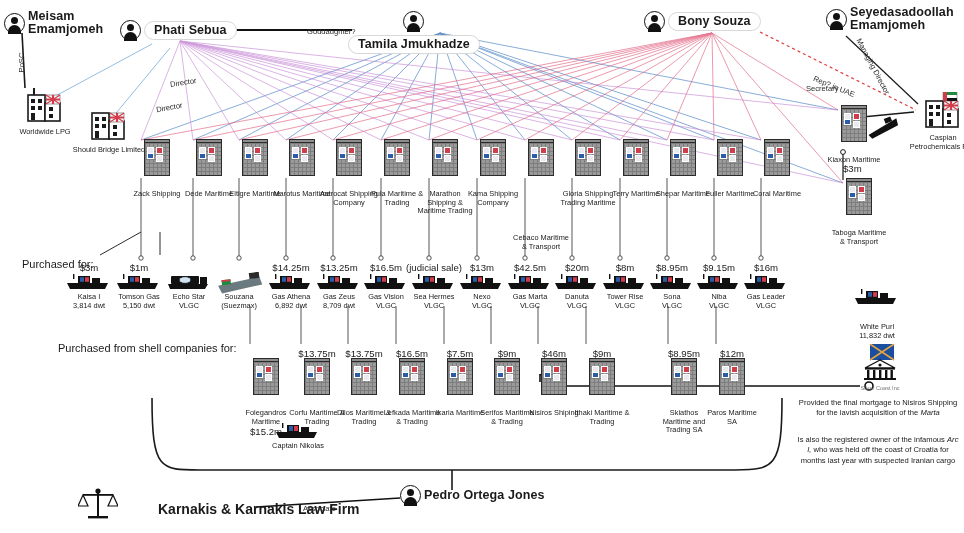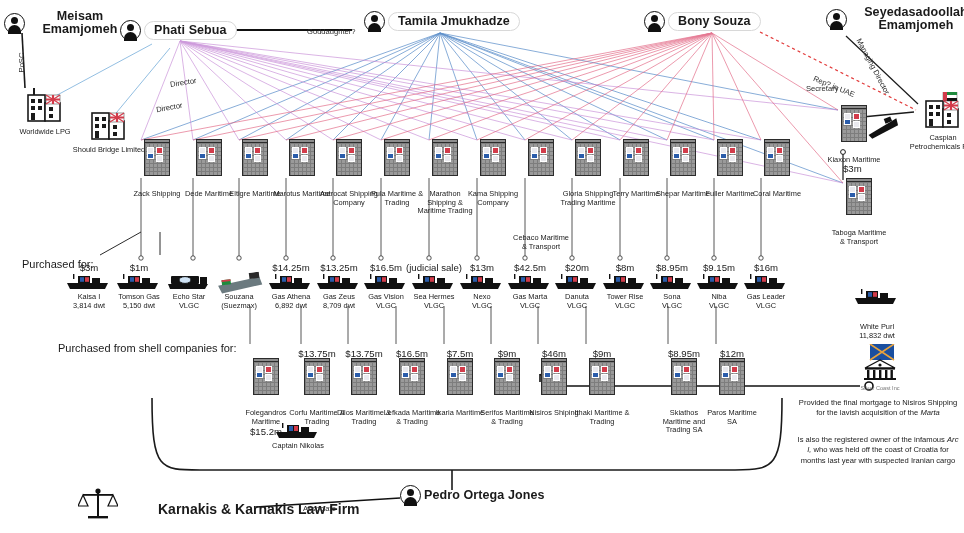--- a/index.html
+++ b/index.html
@@ -12,21 +12,21 @@
   
   .person{position:absolute;display:flex;align-items:center;gap:3px;white-space:nowrap;}
   .person .pic{width:19px;height:19px;border-radius:50%;background:#fff;
        border:1.6px solid #111;position:relative;flex:none;}
   .person .pic::before{content:"";position:absolute;left:50%;top:3px;width:7px;height:7px;
        margin-left:-3.5px;border-radius:50%;background:#111;}
   .person .pic::after{content:"";position:absolute;left:50%;top:11px;width:13px;height:9px;
        margin-left:-6.5px;border-radius:6.5px 6.5px 0 0;background:#111;}
   .person .nm{font-weight:bold;font-size:12.5px;line-height:1.05;letter-spacing:.1px;}
   .person.pill .nm{border:1px solid #d8d8d8;border-radius:11px;padding:2px 9px;background:#fff;}
-  .person .nm.two{white-space:normal;text-align:center;}
+  .person .nm.two{white-space:normal;text-align:left;}
 
   
   .bldg{position:absolute;display:flex;flex-direction:column;align-items:center;}
   .bgfx{position:relative;width:26px;height:34px;background:#9a9a9a;
         border:1.3px solid #2b2b2b;box-sizing:border-box;
         background-image:linear-gradient(#7d7d7d 1px,transparent 1px),
                          linear-gradient(90deg,#7d7d7d 1px,transparent 1px);
         background-size:4px 4px;}
   .bgfx .roof{position:absolute;left:-1.3px;top:-4px;width:26px;height:4px;background:#8d8d8d;
         border:1.3px solid #2b2b2b;box-sizing:border-box;}
@@ -179,21 +179,21 @@
   <div class="person" style="left:4px;top:10px;">
     <div class="pic"></div>
     <div class="nm two" style="width:104px">Meisam Emamjomeh</div>
   </div>
 
   <div class="person pill" style="left:120px;top:20px;">
     <div class="pic"></div>
     <div class="nm">Phati Sebua</div>
   </div>
 
-  <div class="person pill" style="left:364px;top:11px;">
+  <div class="person pill" style="left:348px;top:11px;flex-direction:column;">
     <div class="pic"></div>
     <div class="nm">Tamila Jmukhadze</div>
   </div>
 
   <div class="person pill" style="left:644px;top:11px;">
     <div class="pic"></div>
     <div class="nm">Bony Souza</div>
   </div>
 
   <div class="person" style="left:826px;top:6px;">

